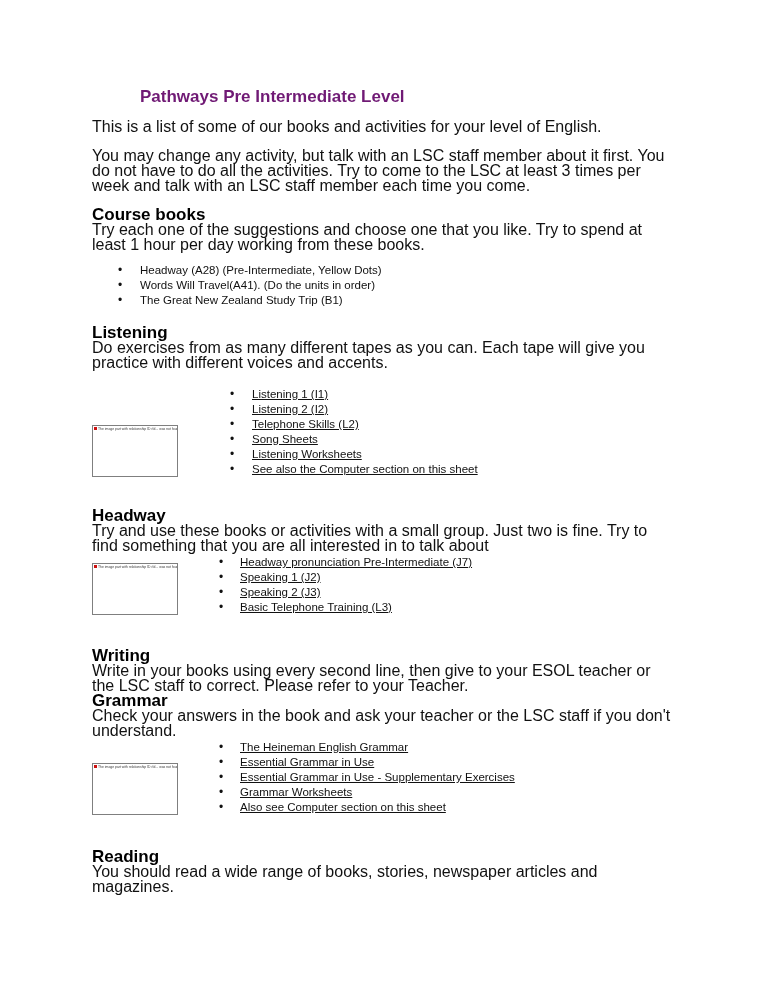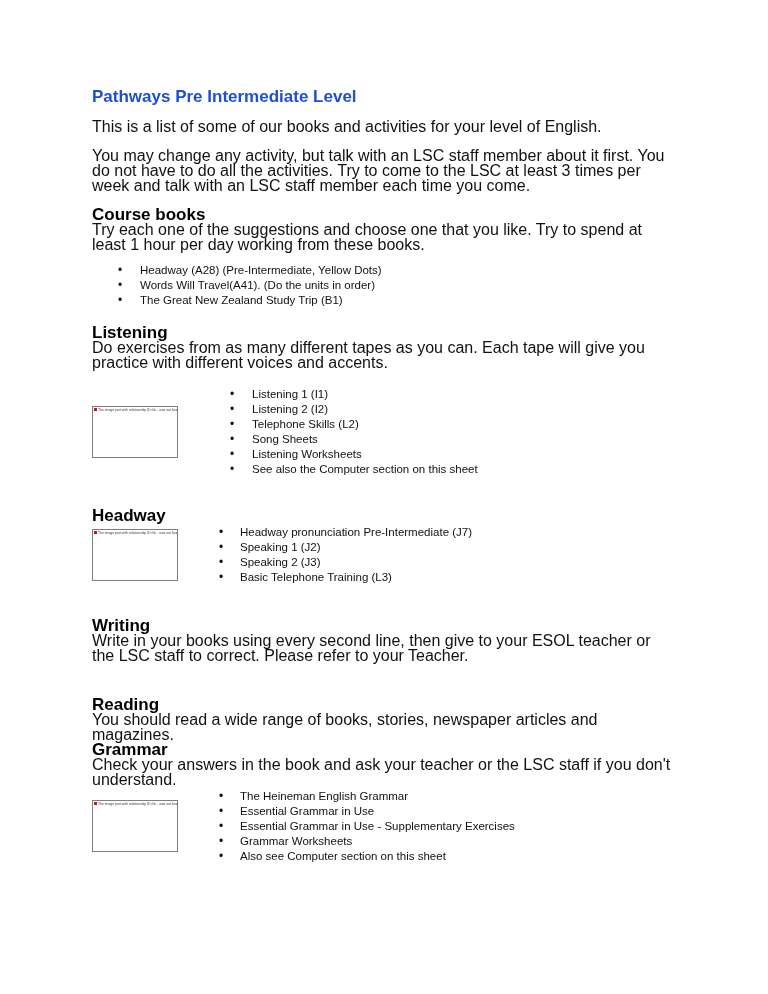--- a/index.html
+++ b/index.html
@@ -4,42 +4,42 @@
 <style>
   * { margin:0; padding:0; box-sizing:border-box; }
   html,body { background:#ffffff; }
   body {
     width:768px; height:994px; position:relative; overflow:hidden;
     font-family:"Liberation Sans","DejaVu Sans",sans-serif;
     color:#111111; font-size:11.5px; line-height:15px;
   }
   .page { padding:88px 93px 0 92px; }
 
-  .doc-title { font-size:17px; line-height:17px; font-weight:bold; color:#1d4ed8; }
+  .doc-title { font-size:17px; line-height:17px; font-weight:bold; color:#701a75;margin-left:48px; }
 
   p.body-text { font-size:16px; line-height:15px; }
   .sec-heading { font-size:17px; line-height:15px; font-weight:bold; color:#000; }
 
   ul.blist { list-style:none; }
   ul.blist li { position:relative; line-height:15px; }
   ul.blist li::before { content:"\2022"; position:absolute; top:0; font-size:12px; }
 
   
   ul.indent-a li { padding-left:48px; }
   ul.indent-a li::before { left:26px; }
 
   
   ul.indent-b li { padding-left:74px; }
   ul.indent-b li::before { left:52px; }
 
   
   ul.indent-c li { padding-left:62px; }
   ul.indent-c li::before { left:41px; }
 
-  .media-row { display:flex; align-items:center; }
+  .media-row { display:flex; align-items:flex-end;text-decoration:underline; }
   .media-row > ul { flex:1; margin-top:2px; }
 
   .img-ph {
     width:86px; height:52px; flex:0 0 86px; margin-top:1px;
     border:1px solid #7f7f7f; background:#fff; overflow:hidden;
     position:relative;
   }
   .img-ph .ph-head { position:absolute; top:1px; left:1px; white-space:nowrap; display:flex; align-items:flex-start; }
   .img-ph .red-sq { width:3px; height:3px; background:#cc1111; display:inline-block; flex:0 0 3px; margin-right:1px; }
   .img-ph .ph-alt {
@@ -93,20 +93,21 @@
         <li><span>Telephone Skills (L2)</span></li>
         <li><span>Song Sheets</span></li>
         <li><span>Listening Worksheets</span></li>
         <li><span>See also the Computer section on this sheet</span></li>
       </ul>
     </div>
   </div>
 
   <div>
     <div class="sec-heading mt31">Headway</div>
+    <p class="body-text">Try and use these books or activities with a small group. Just two is fine. Try to find something that you are all interested in to talk about</p>
     <div class="media-row mt12">
       <div class="img-ph">
         <span class="ph-head">
           <span class="red-sq"></span>
           <span class="ph-alt">The image part with relationship ID rId... was not found in the file.</span>
         </span>
       </div>
       <ul class="blist indent-c">
         <li><span>Headway pronunciation Pre-Intermediate (J7)</span></li>
         <li><span>Speaking 1 (J2)</span></li>
@@ -115,37 +116,37 @@
       </ul>
     </div>
   </div>
 
   <div>
     <div class="sec-heading mt33">Writing</div>
     <p class="body-text">Write in your books using every second line, then give to your ESOL teacher or the LSC staff to correct. Please refer to your Teacher.</p>
   </div>
 
   <div>
-    <div class="sec-heading mt34">Reading</div>
-    <p class="body-text">You should read a wide range of books, stories, newspaper articles and magazines.</p>
-  </div>
-
-  <div>
     <div class="sec-heading mt12">Grammar</div>
     <p class="body-text">Check your answers in the book and ask your teacher or the LSC staff if you don't understand.</p>
     <div class="media-row mt12">
       <div class="img-ph">
         <span class="ph-head">
           <span class="red-sq"></span>
           <span class="ph-alt">The image part with relationship ID rId... was not found in the file.</span>
         </span>
       </div>
       <ul class="blist indent-c">
         <li><span>The Heineman English Grammar</span></li>
         <li><span>Essential Grammar in Use</span></li>
         <li><span>Essential Grammar in Use - Supplementary Exercises</span></li>
         <li><span>Grammar Worksheets</span></li>
         <li><span>Also see Computer section on this sheet</span></li>
       </ul>
     </div>
   </div>
 
+  <div>
+    <div class="sec-heading mt34">Reading</div>
+    <p class="body-text">You should read a wide range of books, stories, newspaper articles and magazines.</p>
+  </div>
+
 </div>
 
 </body></html>

